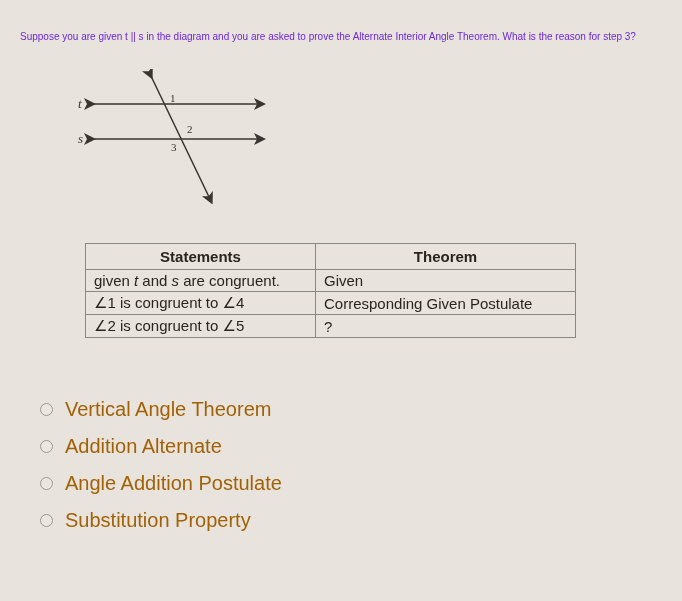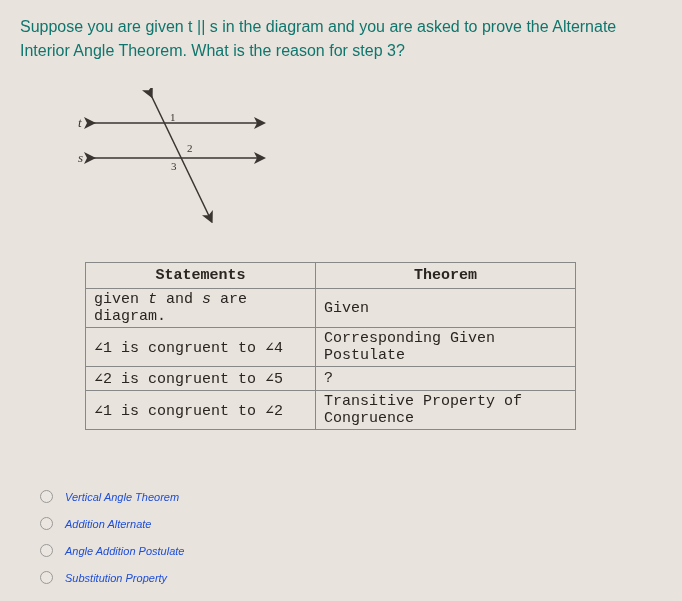--- a/index.html
+++ b/index.html
@@ -10,34 +10,35 @@
     body {
       width: 682px;
       height: 601px;
       background: #e8e3dc;
       font-family: Arial, sans-serif;
       color: #4a4540;
       padding: 15px 20px;
       overflow: hidden;
     }
     .question {
-      font-size: 16px;
+      font-size: 10px;
       line-height: 1.5;
       margin-bottom: 25px;
-      color: #0f766e;
+      color: #6d28d9;
+      margin-top: 14px;
     }
     .diagram-area {
       margin-left: 40px;
       margin-bottom: 30px;
     }
     .proof-table {
       border-collapse: collapse;
       margin-left: 65px;
       margin-bottom: 60px;
-      font-family: Liberation Mono, monospace;
+      font-family: Liberation Sans, sans-serif;
       font-size: 15px;
       color: #2a2520;
     }
     .proof-table th {
       font-weight: bold;
       text-align: center;
       padding: 4px 10px;
       border: 1px solid #888;
     }
     .proof-table td {
@@ -68,23 +69,22 @@
     .radio {
       width: 13px;
       height: 13px;
       border: 1.5px solid #999;
       border-radius: 50%;
       margin-right: 12px;
       background: #ebe6df;
       flex-shrink: 0;
     }
     .option-label {
-      font-size: 11px;
-      color: #1d4ed8;
-      font-style: italic;
+      font-size: 20px;
+      color: #a16207;
     }
   </style>
 </head>
 <body>
 
 <div class="question">Suppose you are given t || s in the diagram and you are asked to prove the Alternate Interior Angle Theorem. What is the reason for step 3?</div>
 
 <div class="diagram-area">
   <svg width="220" height="140" viewBox="0 0 220 140">
     <defs>
@@ -109,34 +109,30 @@
 
 <table class="proof-table">
   <thead>
     <tr>
       <th>Statements</th>
       <th>Theorem</th>
     </tr>
   </thead>
   <tbody>
     <tr>
-      <td><span>given </span><span class="italic">t</span><span> and </span><span class="italic">s</span><span> are diagram.</span></td>
+      <td><span>given </span><span class="italic">t</span><span> and </span><span class="italic">s</span><span> are congruent.</span></td>
       <td>Given</td>
     </tr>
     <tr>
       <td>∠1 is congruent to ∠4</td>
       <td>Corresponding Given Postulate</td>
     </tr>
     <tr>
       <td>∠2 is congruent to ∠5</td>
       <td>?</td>
-    </tr>
-    <tr>
-      <td>∠1 is congruent to ∠2</td>
-      <td>Transitive Property of Congruence</td>
     </tr>
   </tbody>
 </table>
 
 <div class="options">
   <div class="option">
     <span class="radio"></span>
     <span class="option-label">Vertical Angle Theorem</span>
   </div>
   <div class="option">

